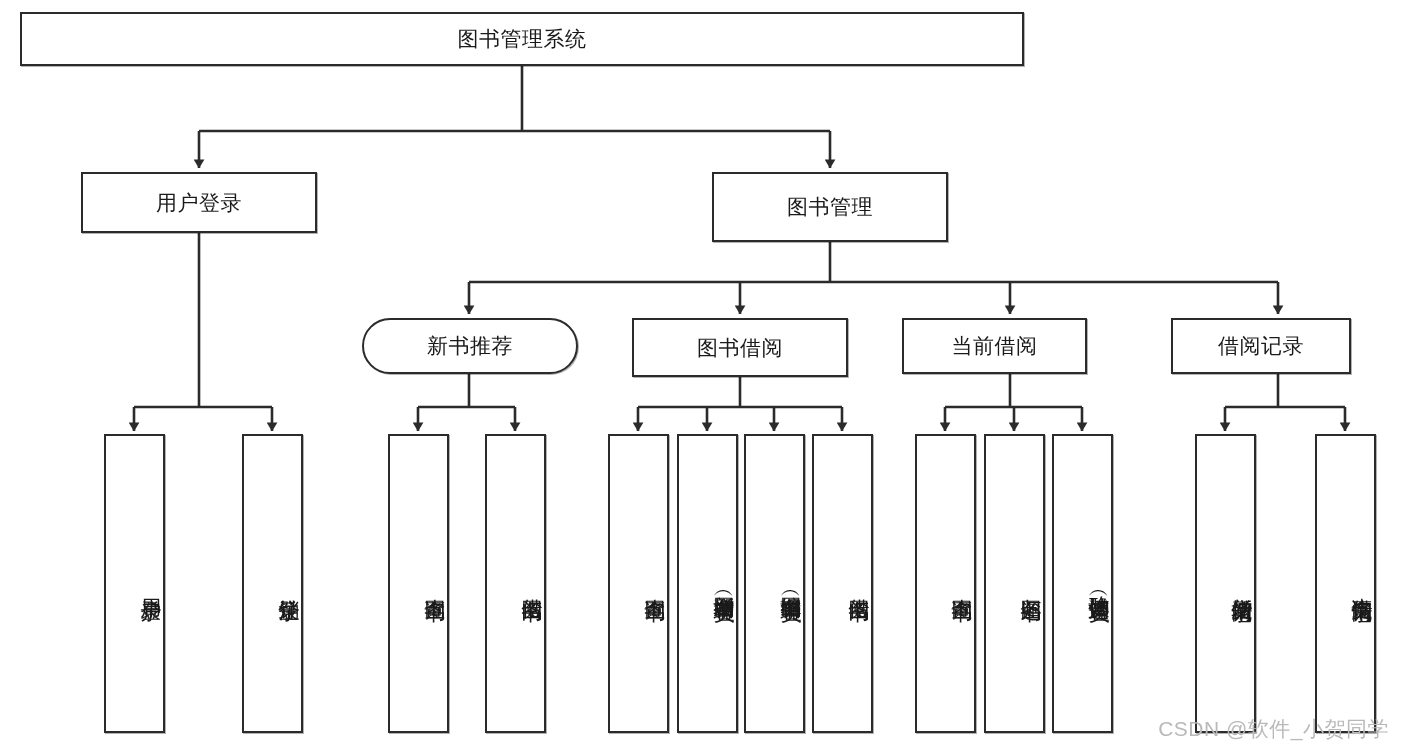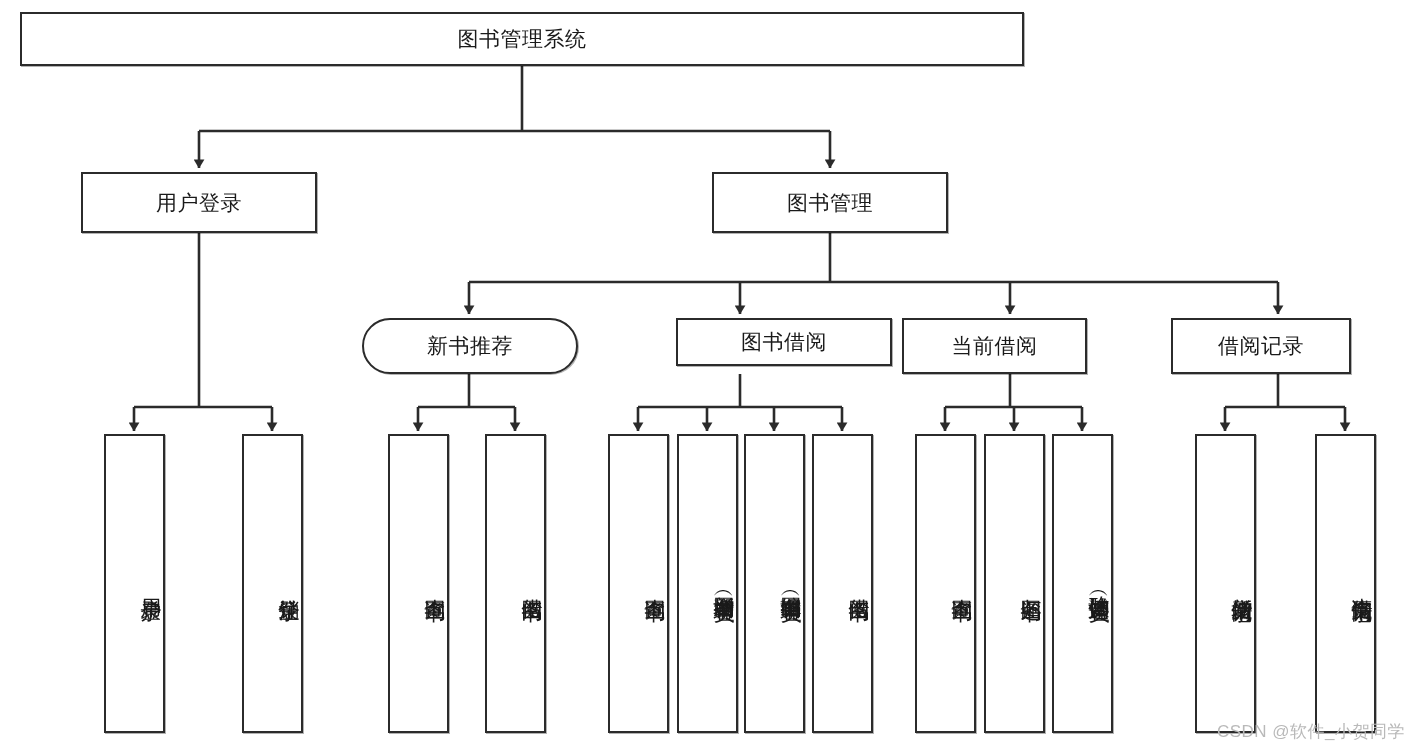--- a/index.html
+++ b/index.html
@@ -54,23 +54,23 @@
     text-align: center;
     white-space: nowrap;
   }
   .node.v > span {
     writing-mode: vertical-rl;
     text-orientation: upright;
     display: block;
   }
   #watermark {
     position: absolute;
-    right: 0;
+    right: 16px;
     bottom: 4px;
-    font-size: 17px;
+    font-size: 21px;
     color: #b9b9b9;
     letter-spacing: 0.5px;
     user-select: none;
     white-space: nowrap;
   }
 </style>
 </head>
 <body>
 
 <div id="canvas">
@@ -125,28 +125,28 @@
     </g>
   </svg>
 
   <div class="node h" style="left:20px; top:12px; width:1004px; height:54px;">
     <span>图书管理系统</span>
   </div>
 
   <div class="node h" style="left:81px; top:172px; width:236px; height:61px;">
     <span>用户登录</span>
   </div>
-  <div class="node h" style="left:712px; top:172px; width:236px; height:61px;">
+  <div class="node h" style="left:712px; top:172px; width:236px; height:70px;">
     <span>图书管理</span>
   </div>
 
   <div class="node h" style="left:362px; top:318px; width:216px; height:56px;border-radius:28px;">
     <span>新书推荐</span>
   </div>
-  <div class="node h" style="left:632px; top:318px; width:216px; height:48px;margin-left:44px;">
+  <div class="node h" style="left:632px; top:318px; width:216px; height:59px;">
     <span>图书借阅</span>
   </div>
   <div class="node h" style="left:902px; top:318px; width:185px; height:56px;">
     <span>当前借阅</span>
   </div>
   <div class="node h" style="left:1171px; top:318px; width:180px; height:56px;">
     <span>借阅记录</span>
   </div>
 
   <div class="node v" style="left:104px; top:434px; width:61px; height:299px;">

